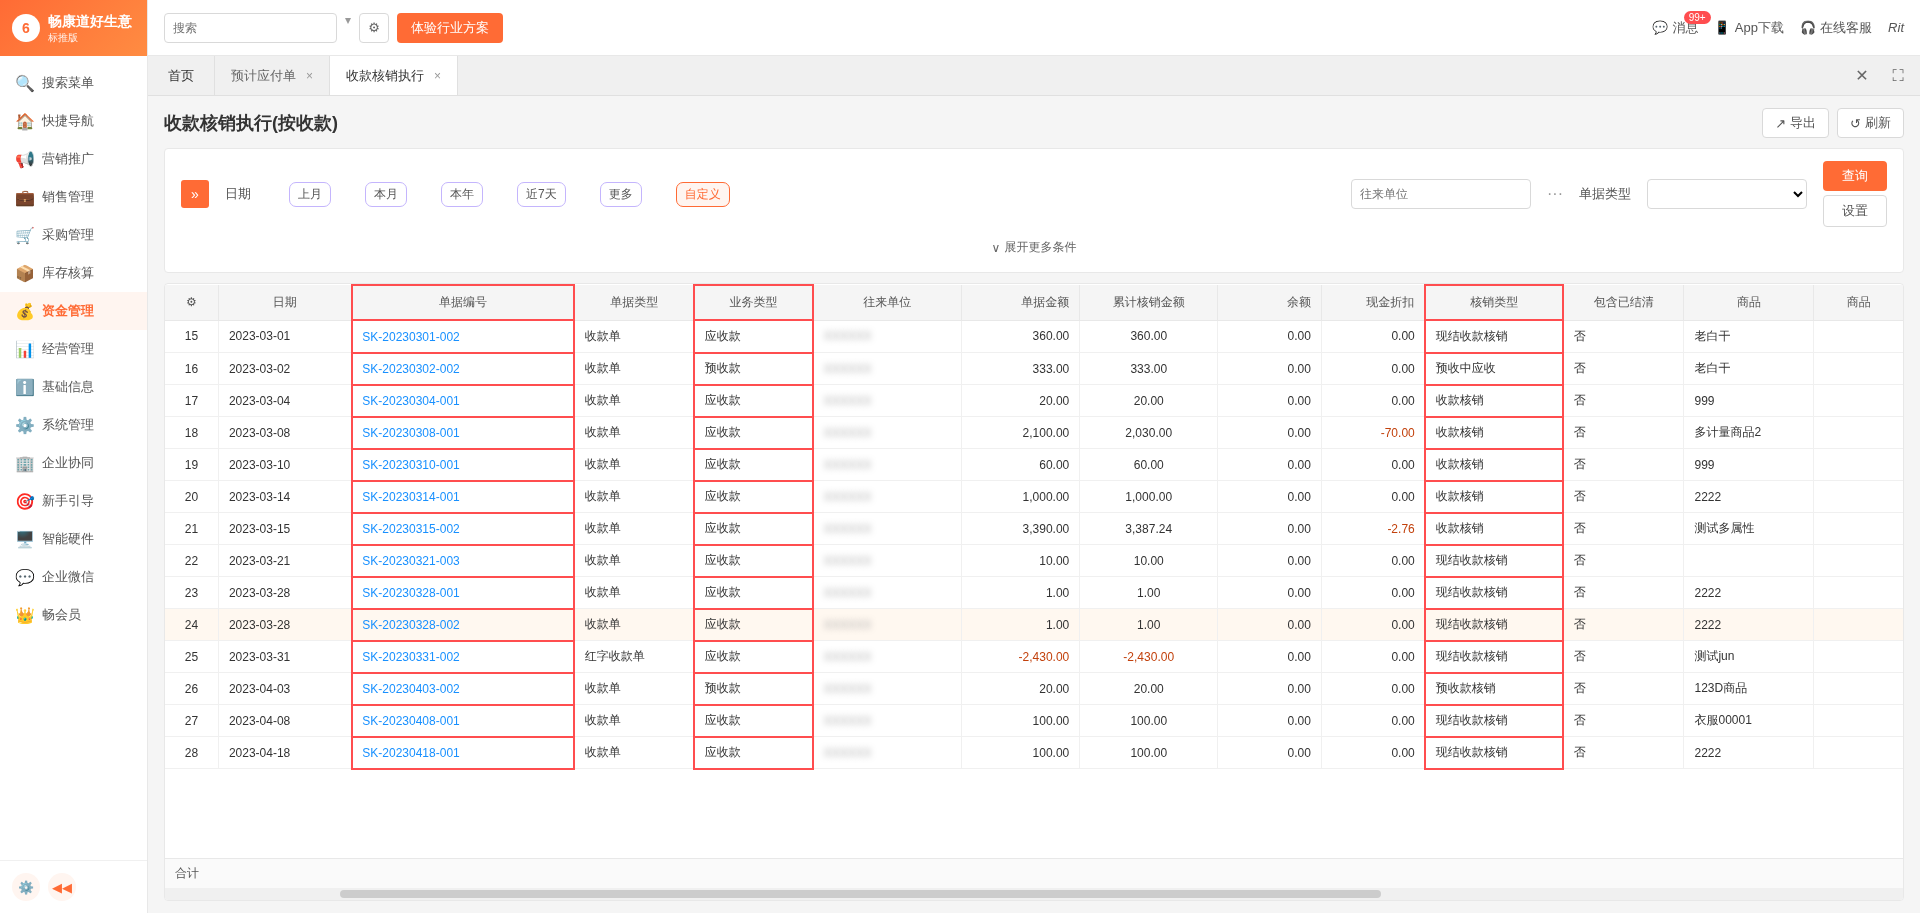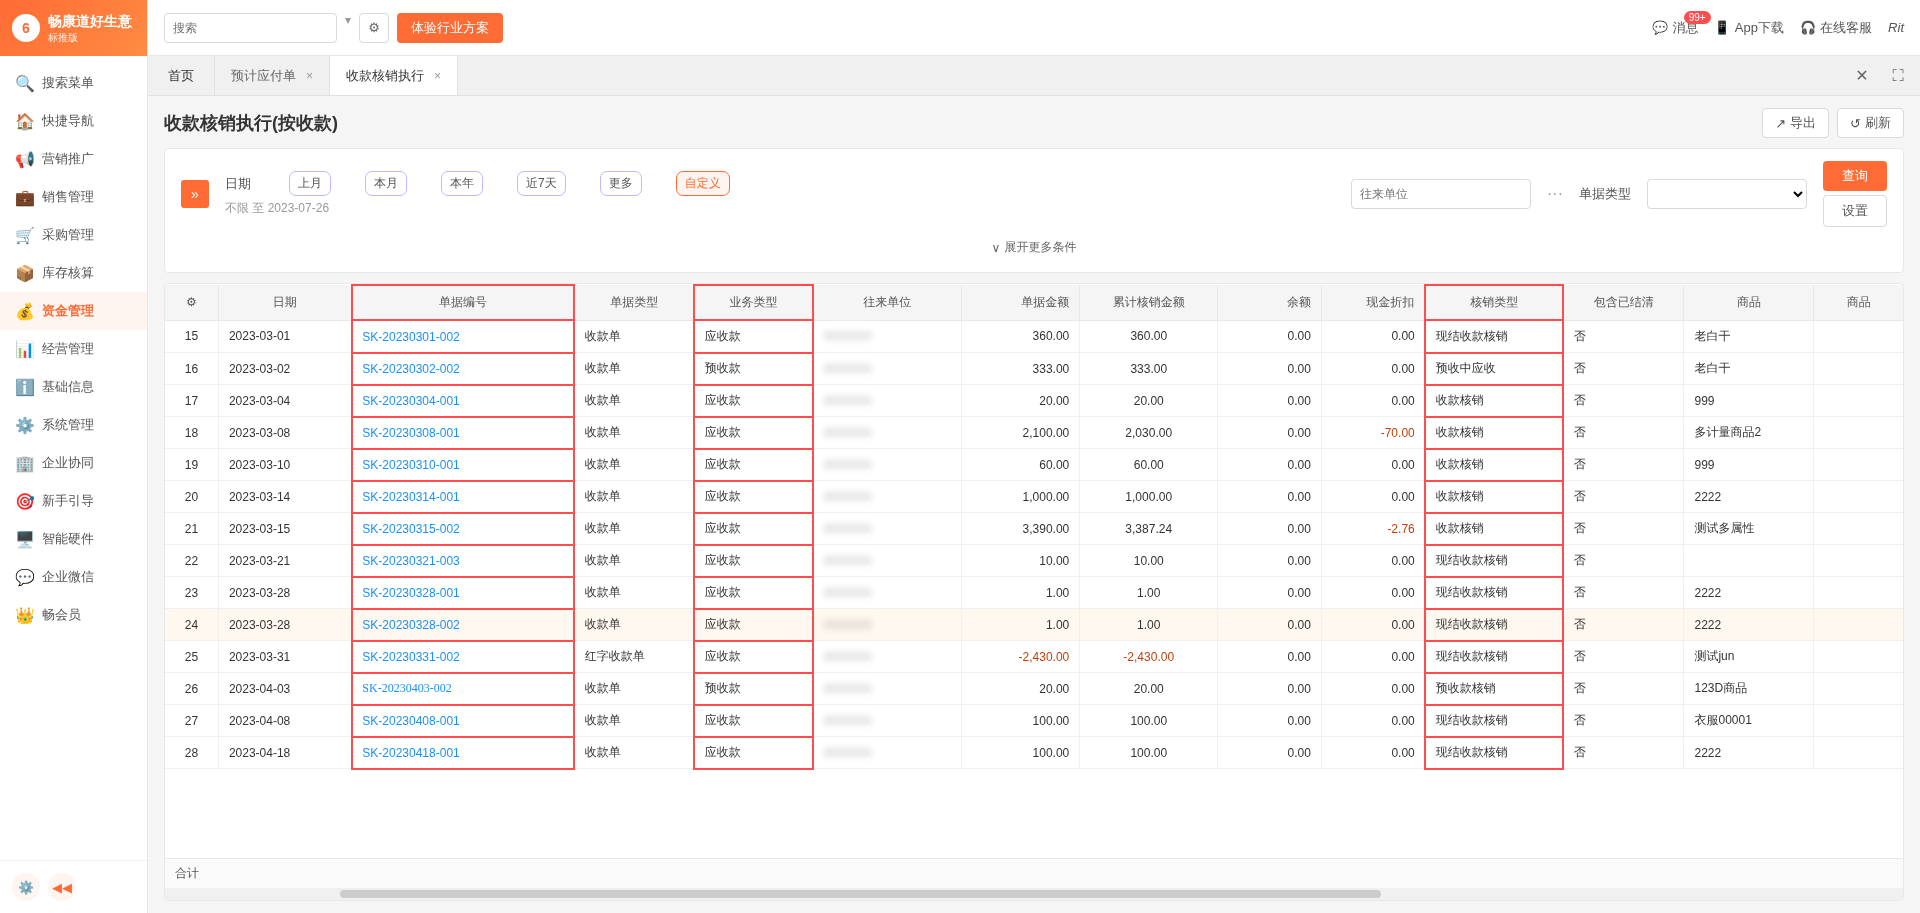--- a/index.html
+++ b/index.html
@@ -253,21 +253,20 @@
             <span class="filter-label">日期</span>
             <div class="filter-date-options" id="date-options">
                 <span class="date-opt">上月</span>
                 <span class="date-opt">本月</span>
                 <span class="date-opt">本年</span>
                 <span class="date-opt">近7天</span>
                 <span class="date-opt">更多</span>
                 <span class="date-opt custom">自定义</span>
               </div>
           </div>
-          <div class="filter-date-range">不限 至 2023-07-26</div>
         </div>
         <input class="filter-input" type="text" placeholder="往来单位" style="">
         <span class="filter-dots">···</span>
         <span class="filter-label">单据类型</span>
         <select class="filter-select">
           <option></option>
         </select>
         <div style="display:flex;flex-direction:column;gap:4px;">
           <button class="btn-query">查询</button>
           <button class="btn-settings">设置</button>
@@ -499,21 +498,21 @@
     <td class="col-balance">0.00</td>
     <td class="col-discount"><span class="">0.00</span></td>
     <td class="col-verify-type" style="outline:2px solid #ff4d4f;outline-offset:-1px;">现结收款核销</td>
     <td class="col-included">否</td>
     <td class="col-goods">测试jun</td>
     <td class="col-goods2"></td>
   </tr>
               <tr>
     <td class="col-index">26</td>
     <td class="col-date">2023-04-03</td>
-    <td class="col-order-no" style="outline:2px solid #ff4d4f;outline-offset:-1px;font-family:Liberation Serif, serif;">
+    <td class="col-order-no" style="outline:2px solid #ff4d4f;outline-offset:-1px;">
       <a class="link-text">SK-20230403-002</a>
     </td>
     <td class="col-type">收款单</td>
     <td class="col-biz-type" style="outline:2px solid #ff4d4f;outline-offset:-1px;">预收款</td>
     <td class="col-partner"><span class="blurred">XXXXXX</span></td>
     <td class="col-amount"><span class="">20.00</span></td>
     <td class="col-cum-amount"><span class="">20.00</span></td>
     <td class="col-balance">0.00</td>
     <td class="col-discount"><span class="">0.00</span></td>
     <td class="col-verify-type" style="outline:2px solid #ff4d4f;outline-offset:-1px;">预收款核销</td>

